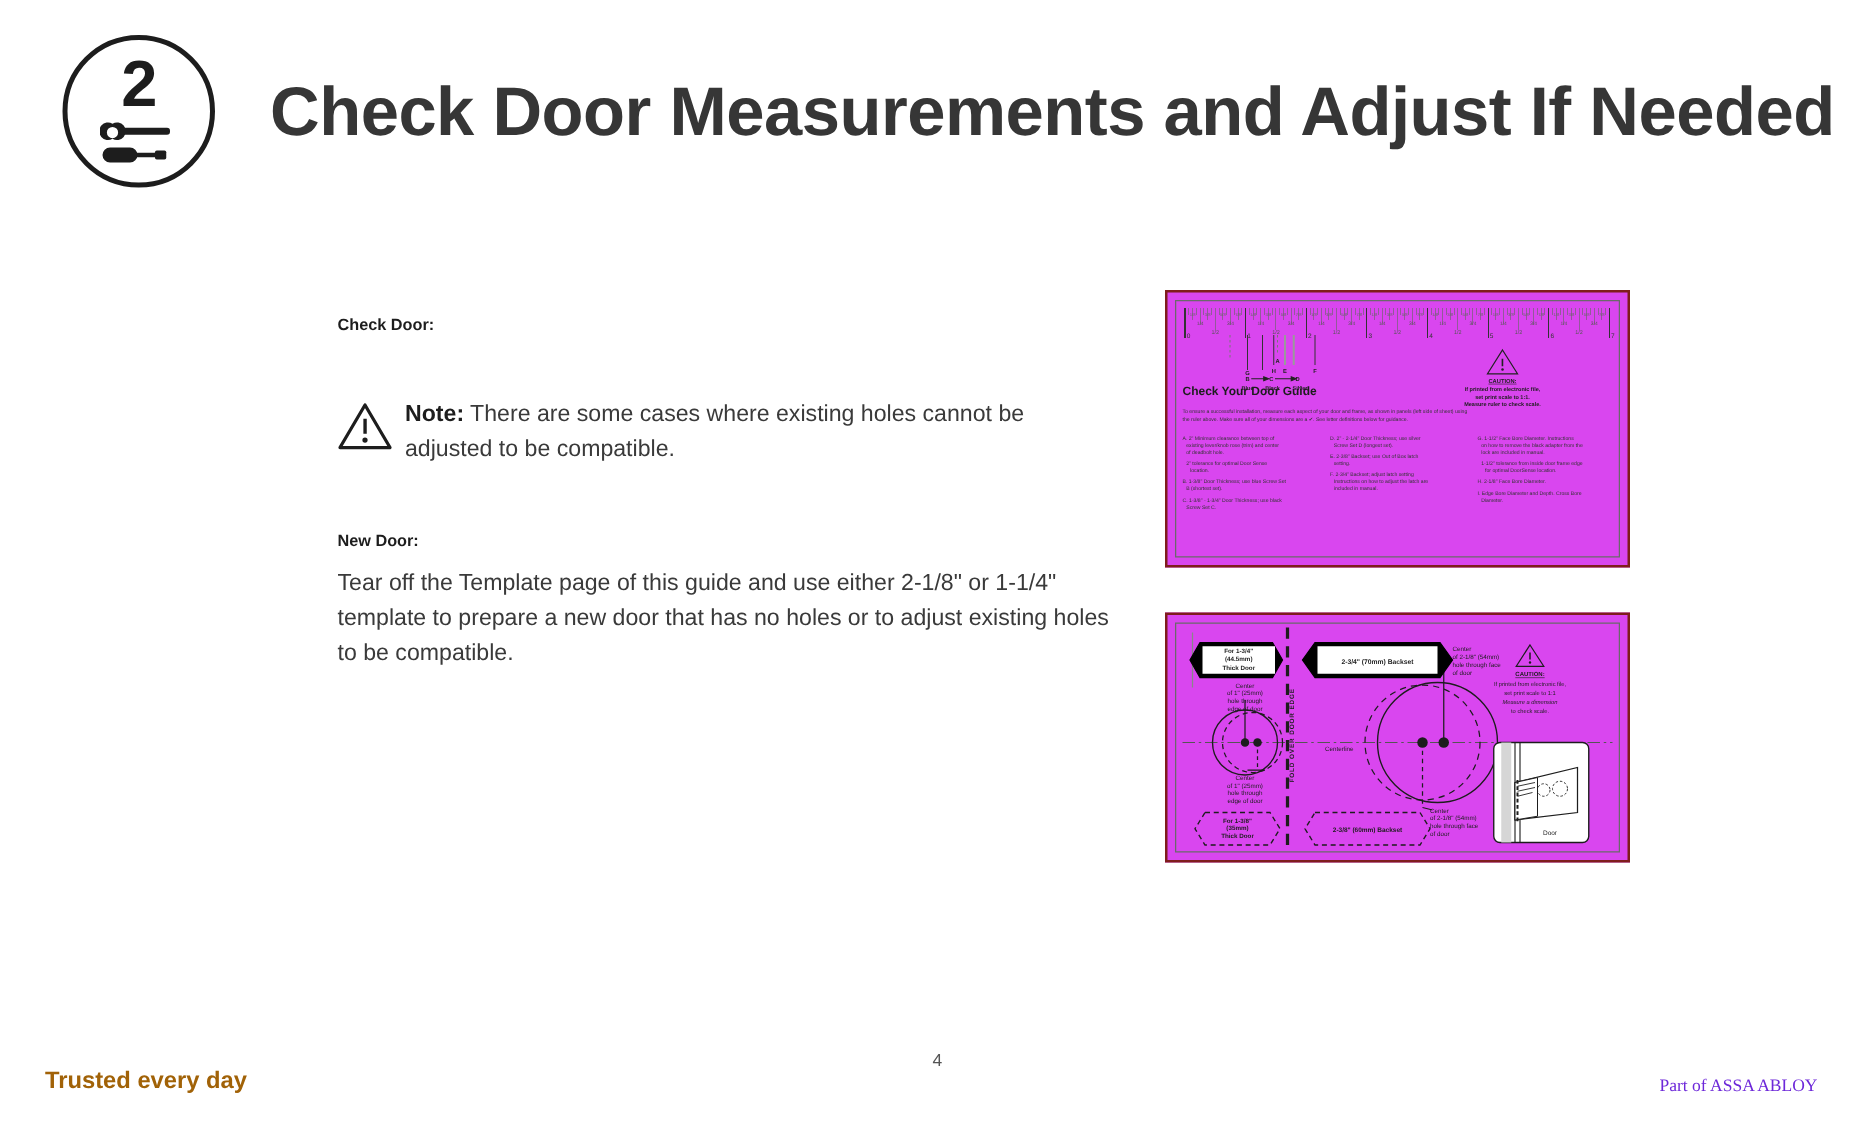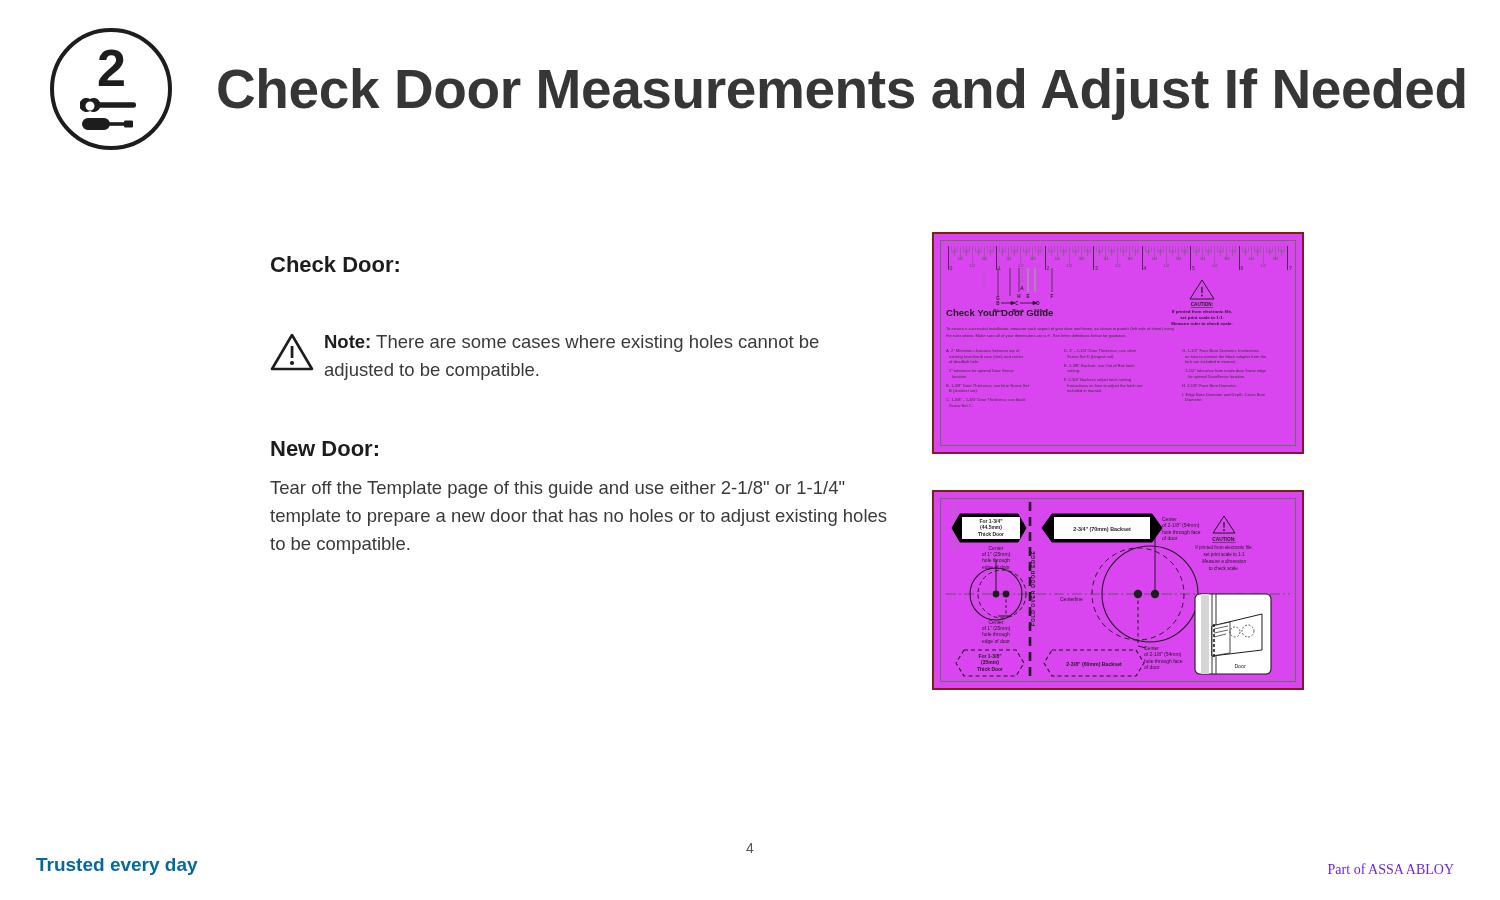--- a/index.html
+++ b/index.html
@@ -22,21 +22,21 @@
   }
   .step-num { font-size: 52px; font-weight: bold; line-height: 0.92; color: #1d1d1d; letter-spacing: -1px; }
   .tools-icon { margin-top: 2px; }
   .page-title {
     margin-left: 44px; font-size: 55px; font-weight: 700;
     color: #363636; letter-spacing: -0.4px; white-space: nowrap;
   }
 
   
   .textcol { position: absolute; left: 270px; top: 252px; width: 620px; }
-  .sec-head { font-size: 22px; font-weight: bold; color: #1d1d1d; margin-bottom: 12px; }
+  .sec-head { font-size: 13px; font-weight: bold; color: #1d1d1d; margin-bottom: 12px; }
   .sec-body { font-size: 18.5px; line-height: 1.52; color: #3a3a3a; font-weight: 300; }
   .note-block { display: flex; align-items: flex-start; margin-top: 50px; }
   .note-tri { flex: none; margin-right: 10px; margin-top: 4px; }
   .note-text { font-size: 18.5px; line-height: 1.52; color: #3a3a3a; font-weight: 300; }
   .note-text b { font-weight: bold; color: #1d1d1d; }
   .newdoor { margin-top: 52px; }
 
   
   .panel {
     position: absolute; background: #d946ef;
@@ -485,16 +485,16 @@
           <line x1="274" y1="139" x2="286" y2="136" stroke="#1d1d1d" stroke-width="0.7"></line>
           <circle cx="295" cy="134" r="5" fill="none" stroke="#1d1d1d" stroke-width="0.7" stroke-dasharray="2 1.5"></circle>
           <circle cx="308" cy="133" r="6" fill="none" stroke="#1d1d1d" stroke-width="0.7" stroke-dasharray="2 1.5"></circle>
           <line x1="274" y1="126" x2="274" y2="160" stroke="#1d1d1d" stroke-width="1.6" stroke-dasharray="3 2"></line>
           <text id="doorLabel" x="300" y="170" font-size="5.2" fill="#1d1d1d" text-anchor="middle" font-family="Liberation Sans, sans-serif">Door</text>
         </g>
       </svg>
     </div>
   </div>
 
-  <div style="position:absolute;left:36px;bottom:24px;font-size:19px;font-weight:bold;color:#0369a1;">Trusted every day</div>
+  <div style="position:absolute;left:36px;bottom:24px;font-size:19px;font-weight:bold;color:#a16207;">Trusted every day</div>
   <div style="position:absolute;left:0;right:0;bottom:44px;text-align:center;font-size:14px;color:#555;">4</div>
   <div style="position:absolute;right:46px;bottom:22px;font-size:14px;color:#6d28d9;font-family:Liberation Serif, serif;">Part of ASSA ABLOY</div>
 </div>
 
 </body></html>

